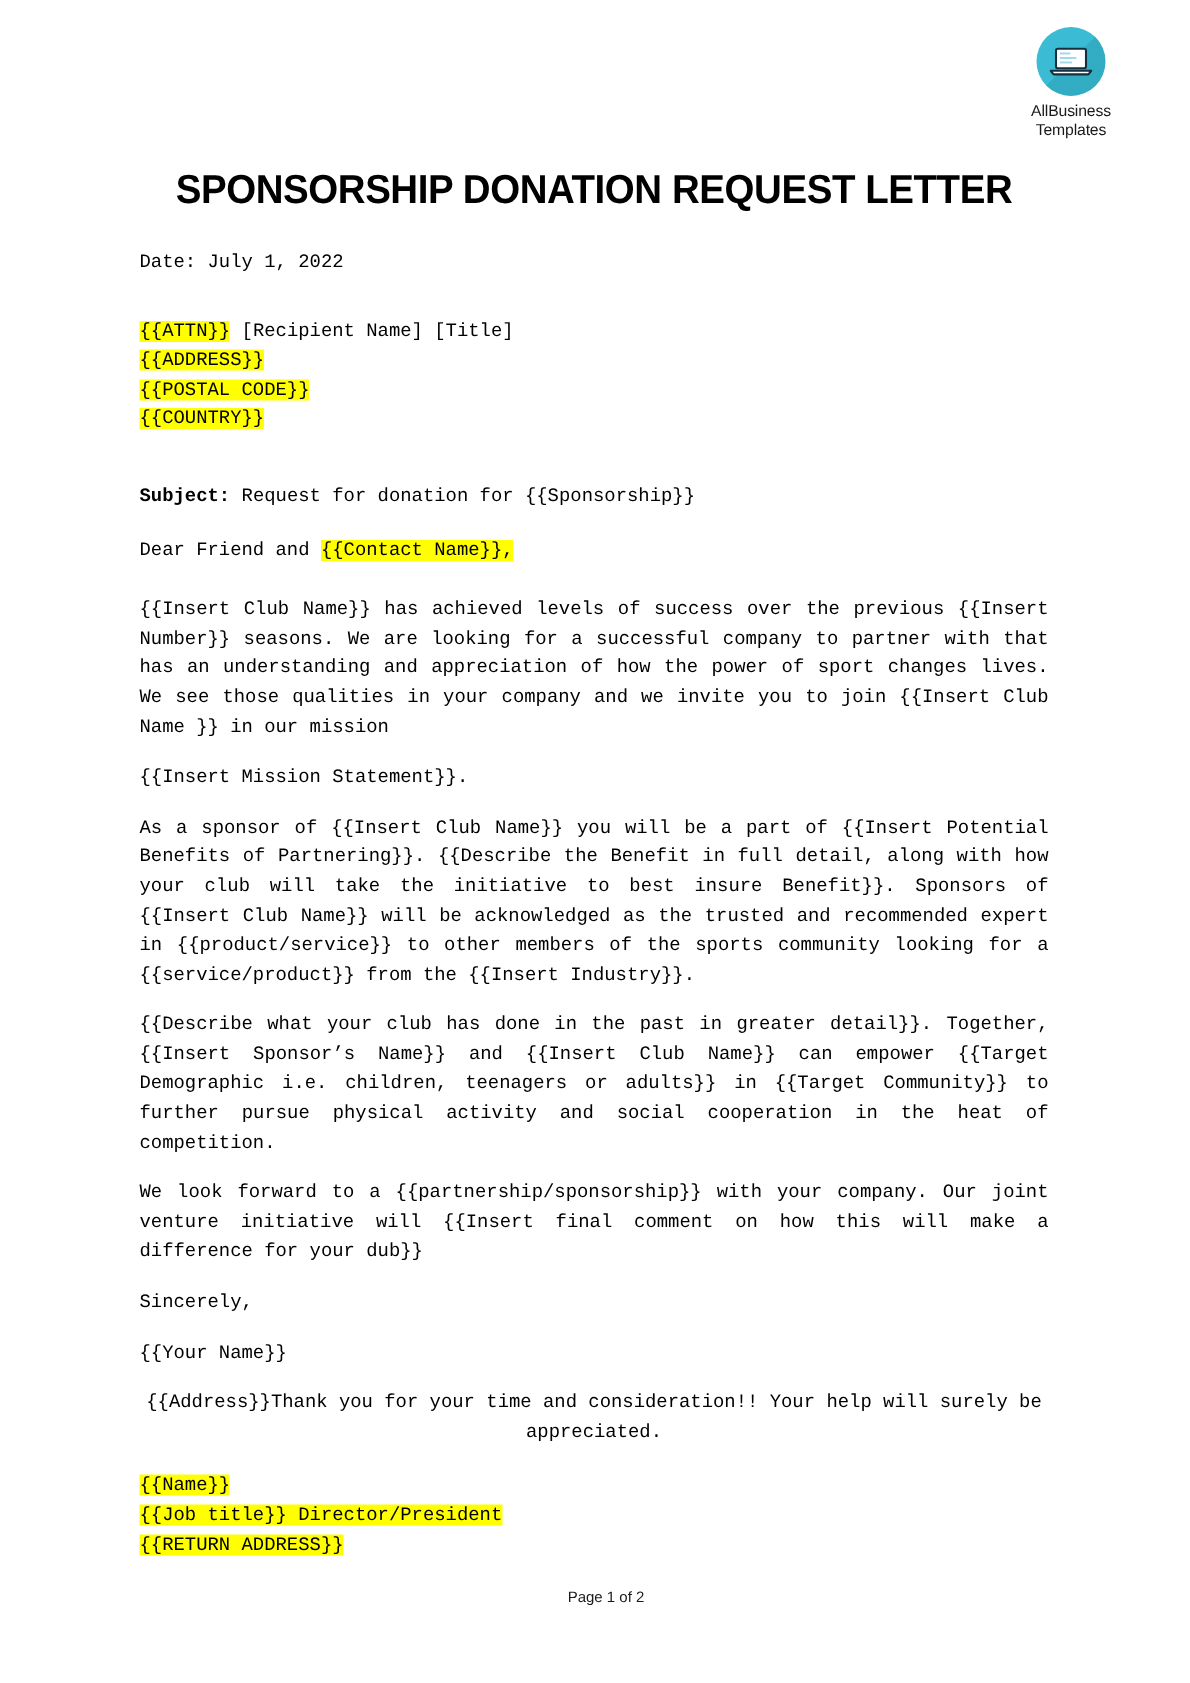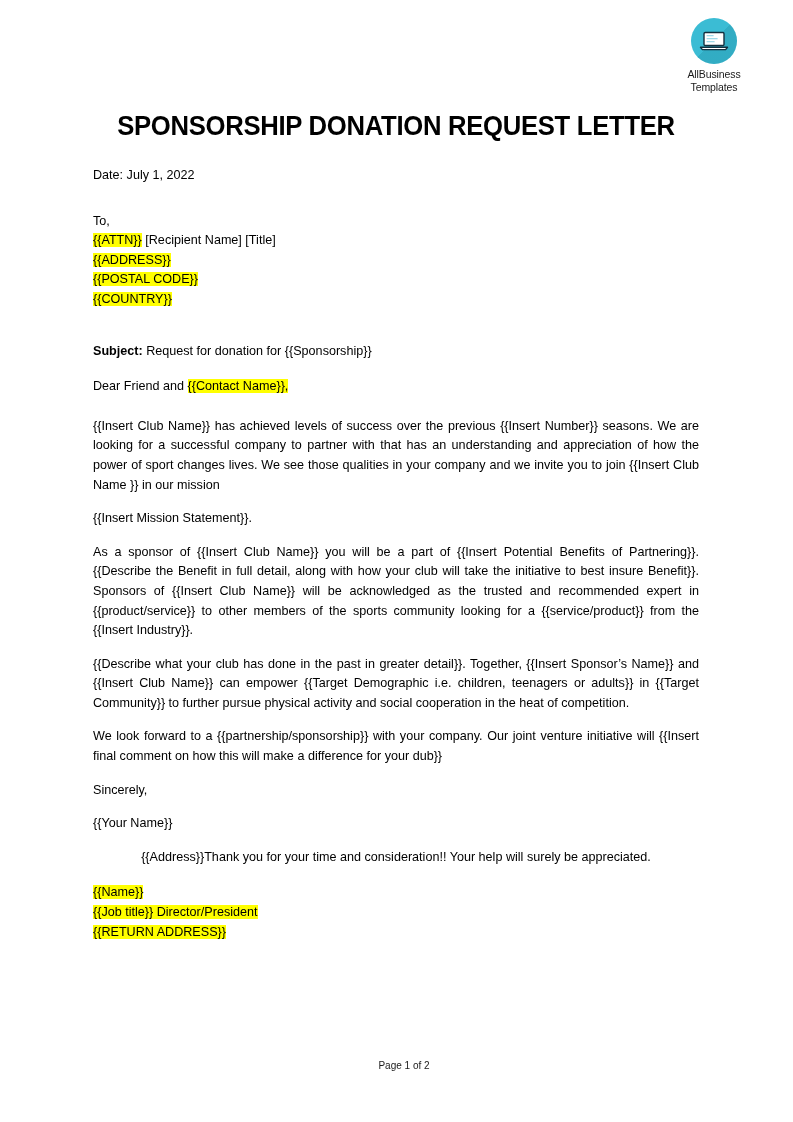--- a/index.html
+++ b/index.html
@@ -86,21 +86,21 @@
   }
 
   
   .body-col {
     position: absolute;
     left: 93px;
     top: 166px;
     width: 606px;
   }
   .p {
-    font-family: Liberation Sans, sans-serif;
+    font-family: Liberation Mono, monospace;
     font-size: 12.6px;
     line-height: 19.6px;
     color: #000000;
     margin: 0 0 14px 0;
     text-align: left;
   }
   .p.justify {
     text-align: justify;
     text-justify: inter-word;
   }
@@ -148,21 +148,20 @@
     <div class="logo-caption">Templates</div>
   </div>
 
   <div class="doc-title">SPONSORSHIP DONATION REQUEST LETTER</div>
 
   <div class="body-col">
 
     <p class="p" style="margin-bottom:26px;">Date: July 1, 2022</p>
 
     <div>
-      <p class="p tight">To,</p>
       <p class="p tight"><span class="hl">{{ATTN}}</span><span> [Recipient Name] [Title]</span></p>
       <p class="p tight"><span class="hl">{{ADDRESS}}</span></p>
       <p class="p tight"><span class="hl">{{POSTAL CODE}}</span></p>
       <p class="p tight"><span class="hl">{{COUNTRY}}</span></p>
     </div>
 
     <div class="gap-lg"></div>
     <div class="gap-md"></div>
 
     <p class="p" style="margin-bottom:16px;"><b>Subject:</b><span> Request for donation for {{Sponsorship}}</span></p>

